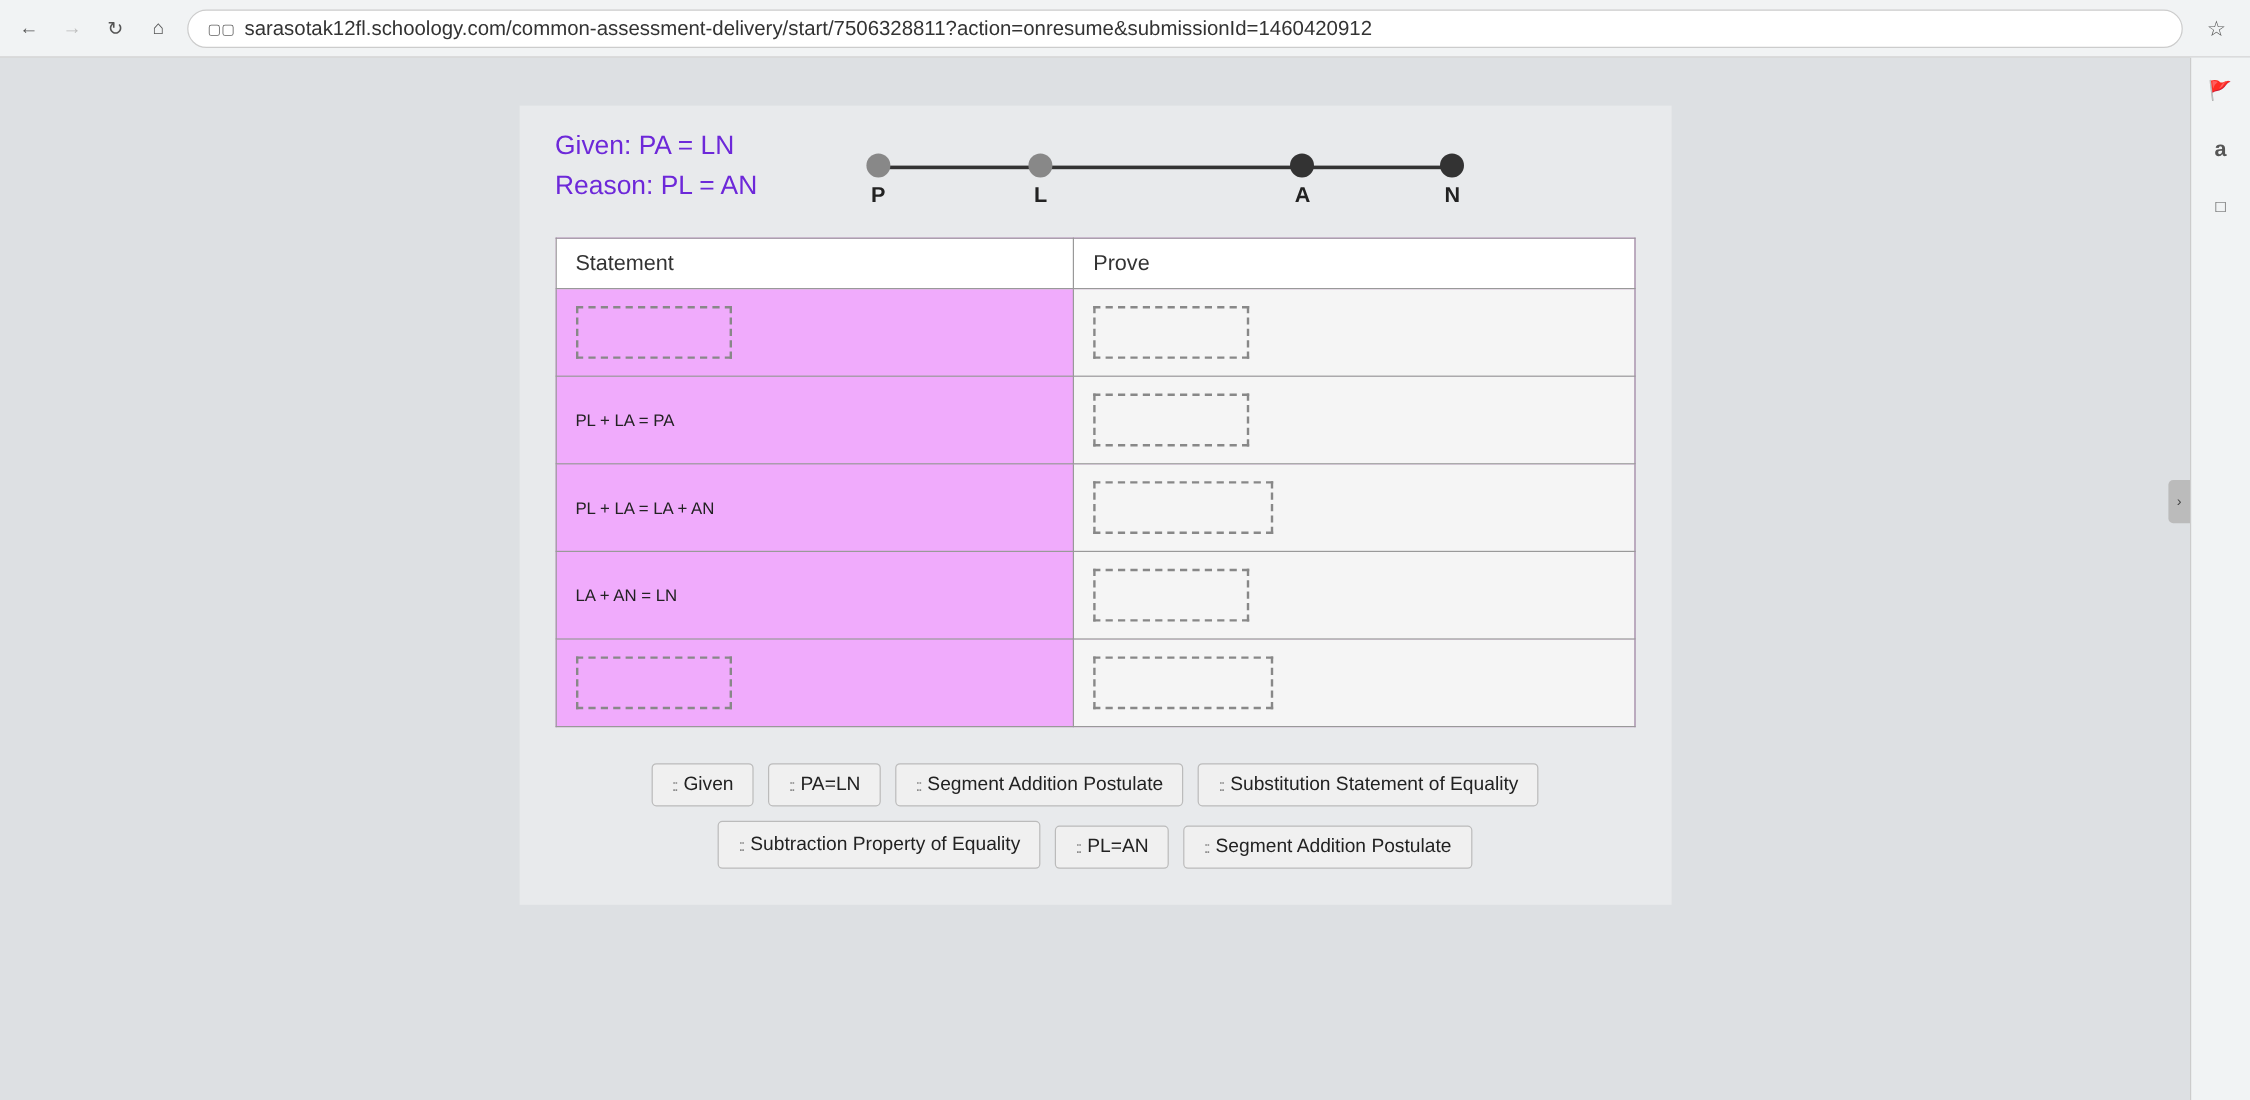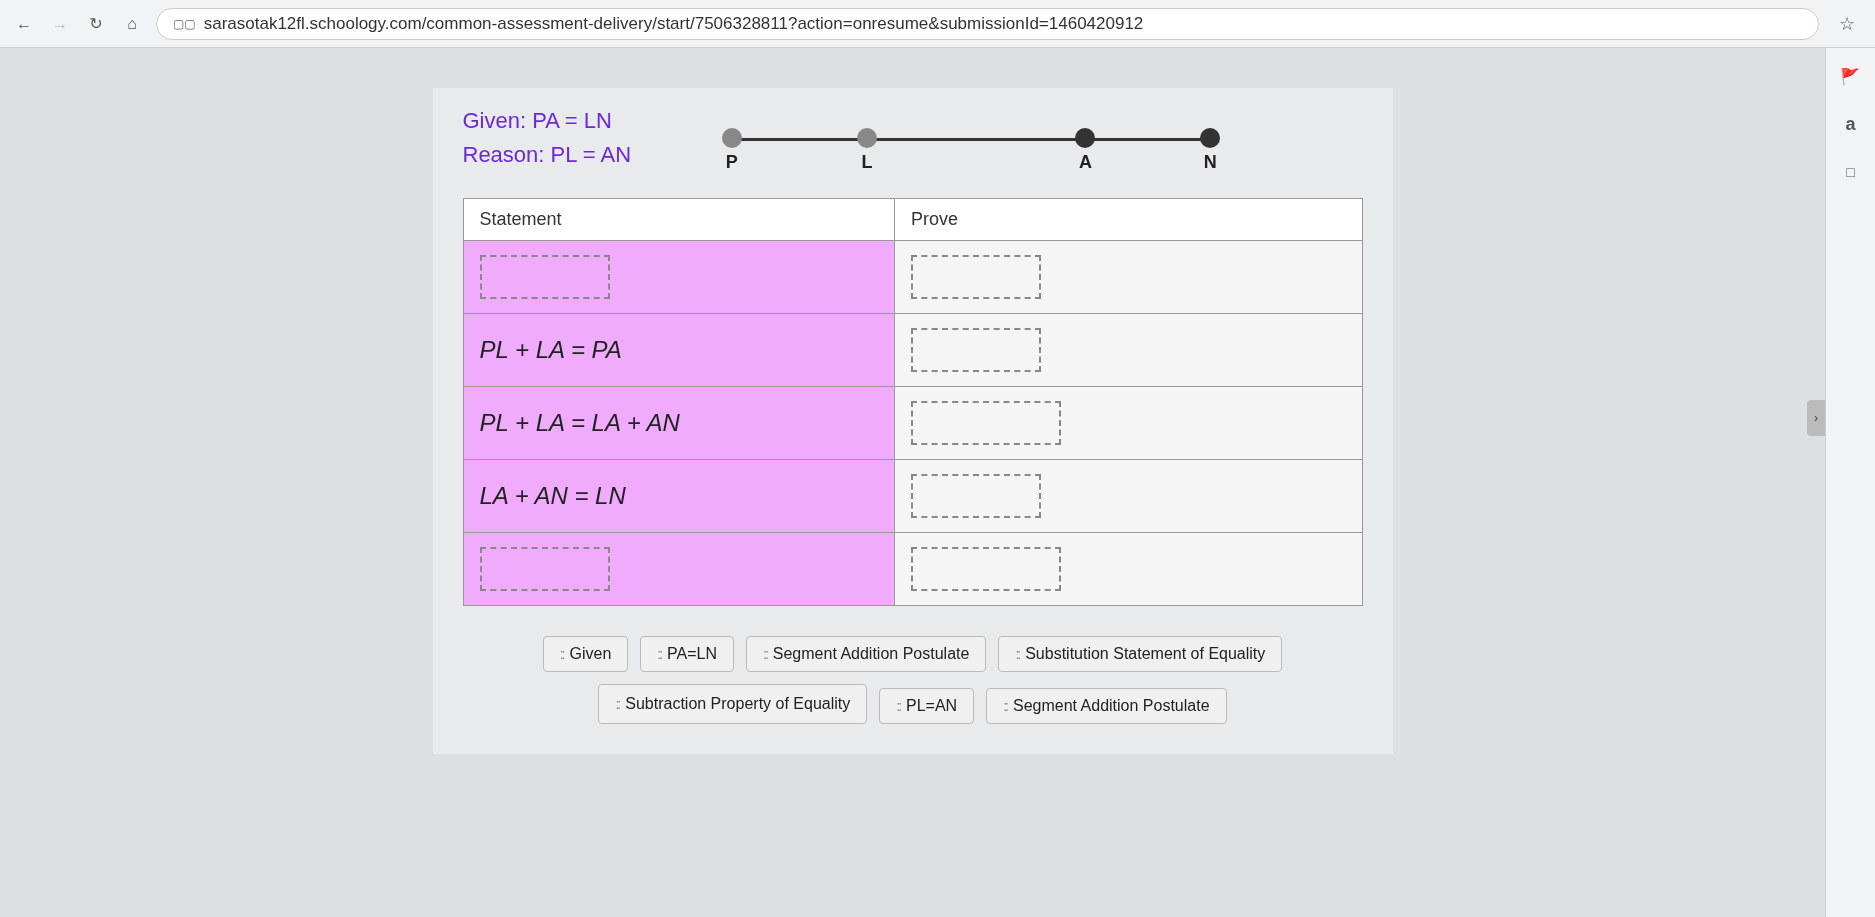--- a/index.html
+++ b/index.html
@@ -198,25 +198,24 @@
       border: 1.5px solid #999;
       padding: 10px 16px;
       font-size: 18px;
       font-weight: normal;
       text-align: left;
       color: #333;
     }
     .proof-table td {
       border: 1.5px solid #999;
       padding: 14px 16px;
-      font-size: 24px;
+      font-size: 14px;
       color: #222;
       vertical-align: middle;
       height: 72px;
-      font-style: italic;
     }
     .proof-table td.reason-cell {
       background: #f5f5f5;
     }
 
     
     .drop-zone {
       border: 2px dashed #888;
       width: 130px;
       height: 44px;

